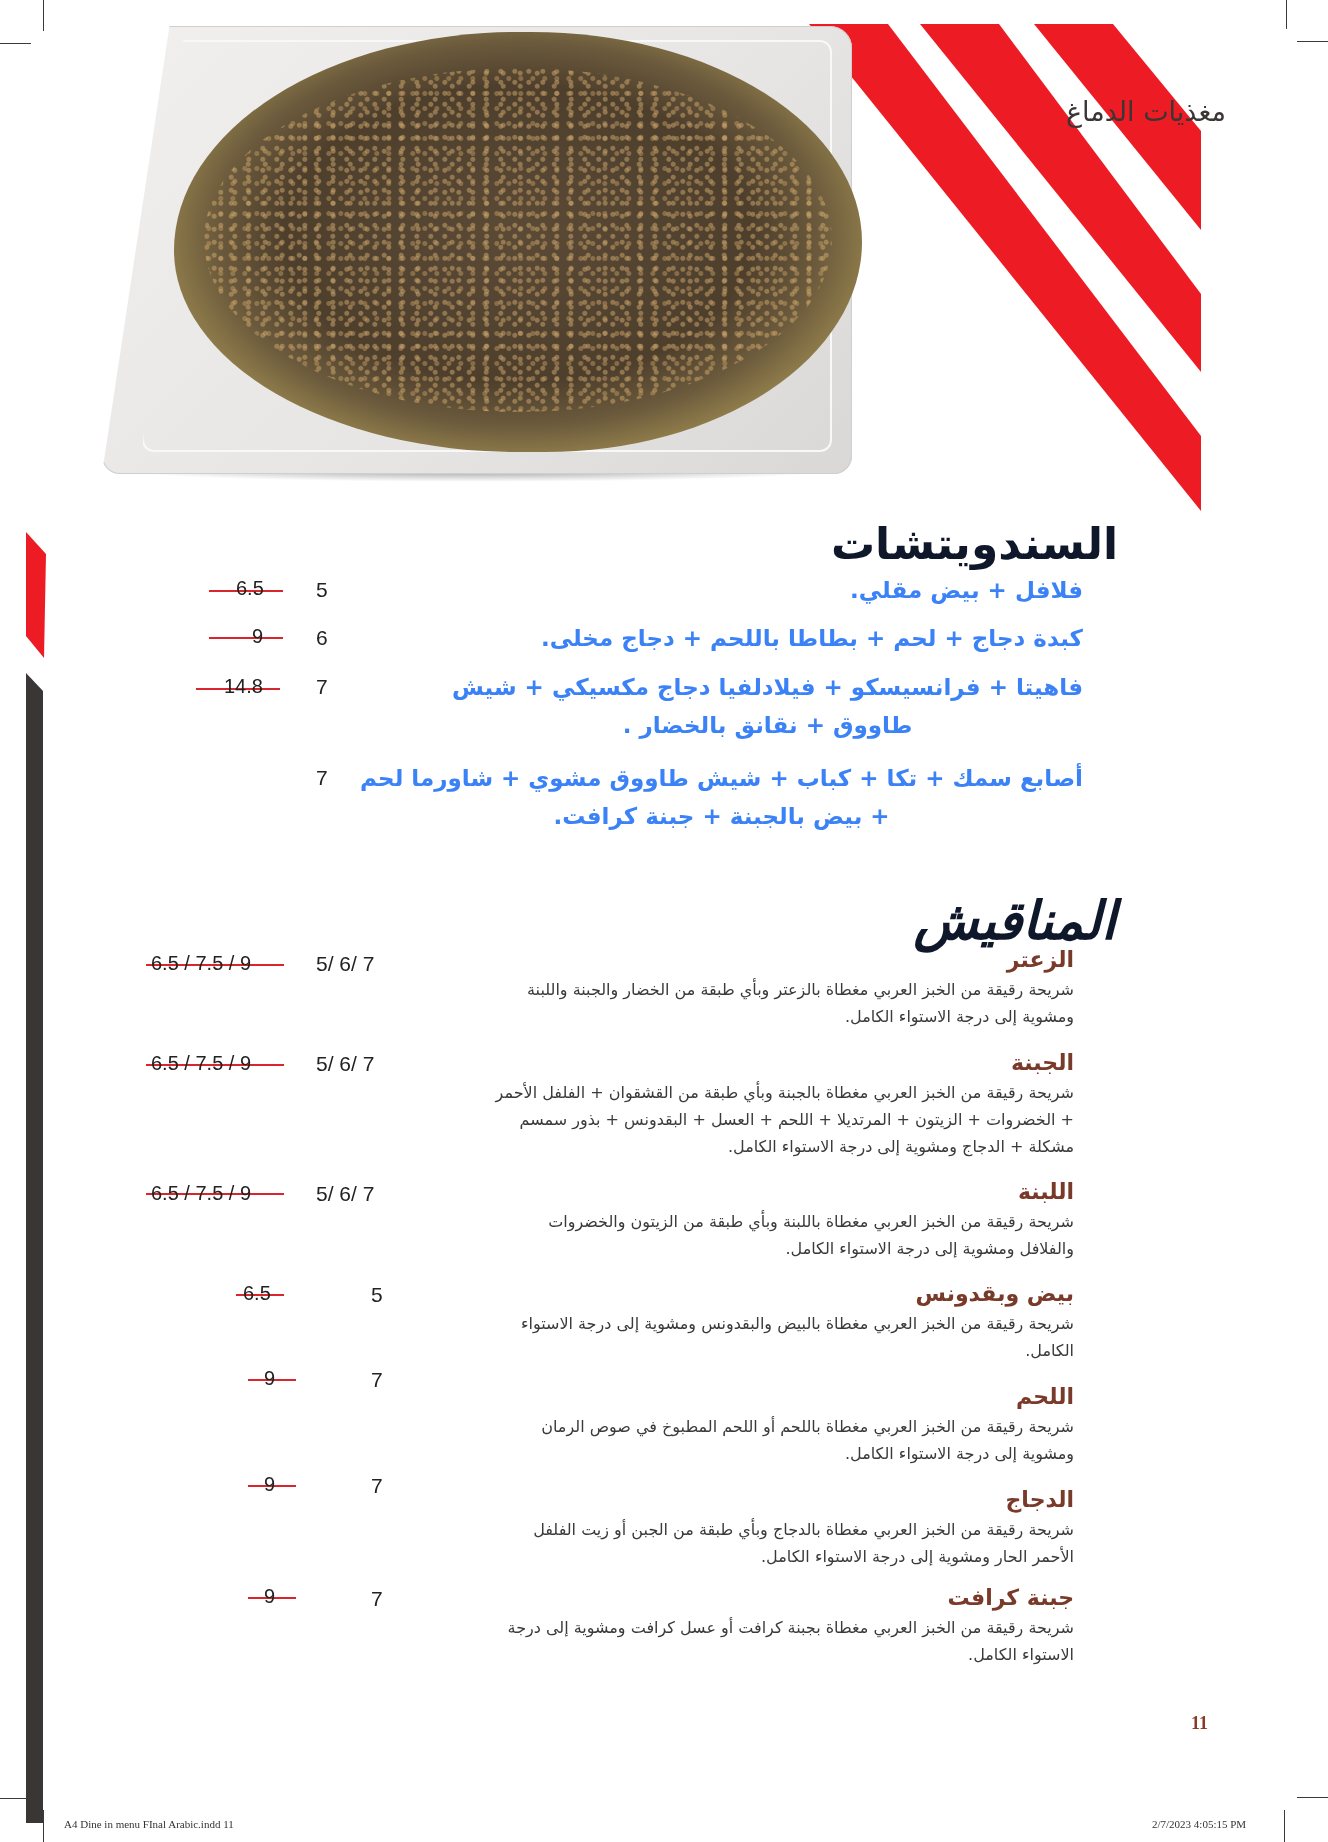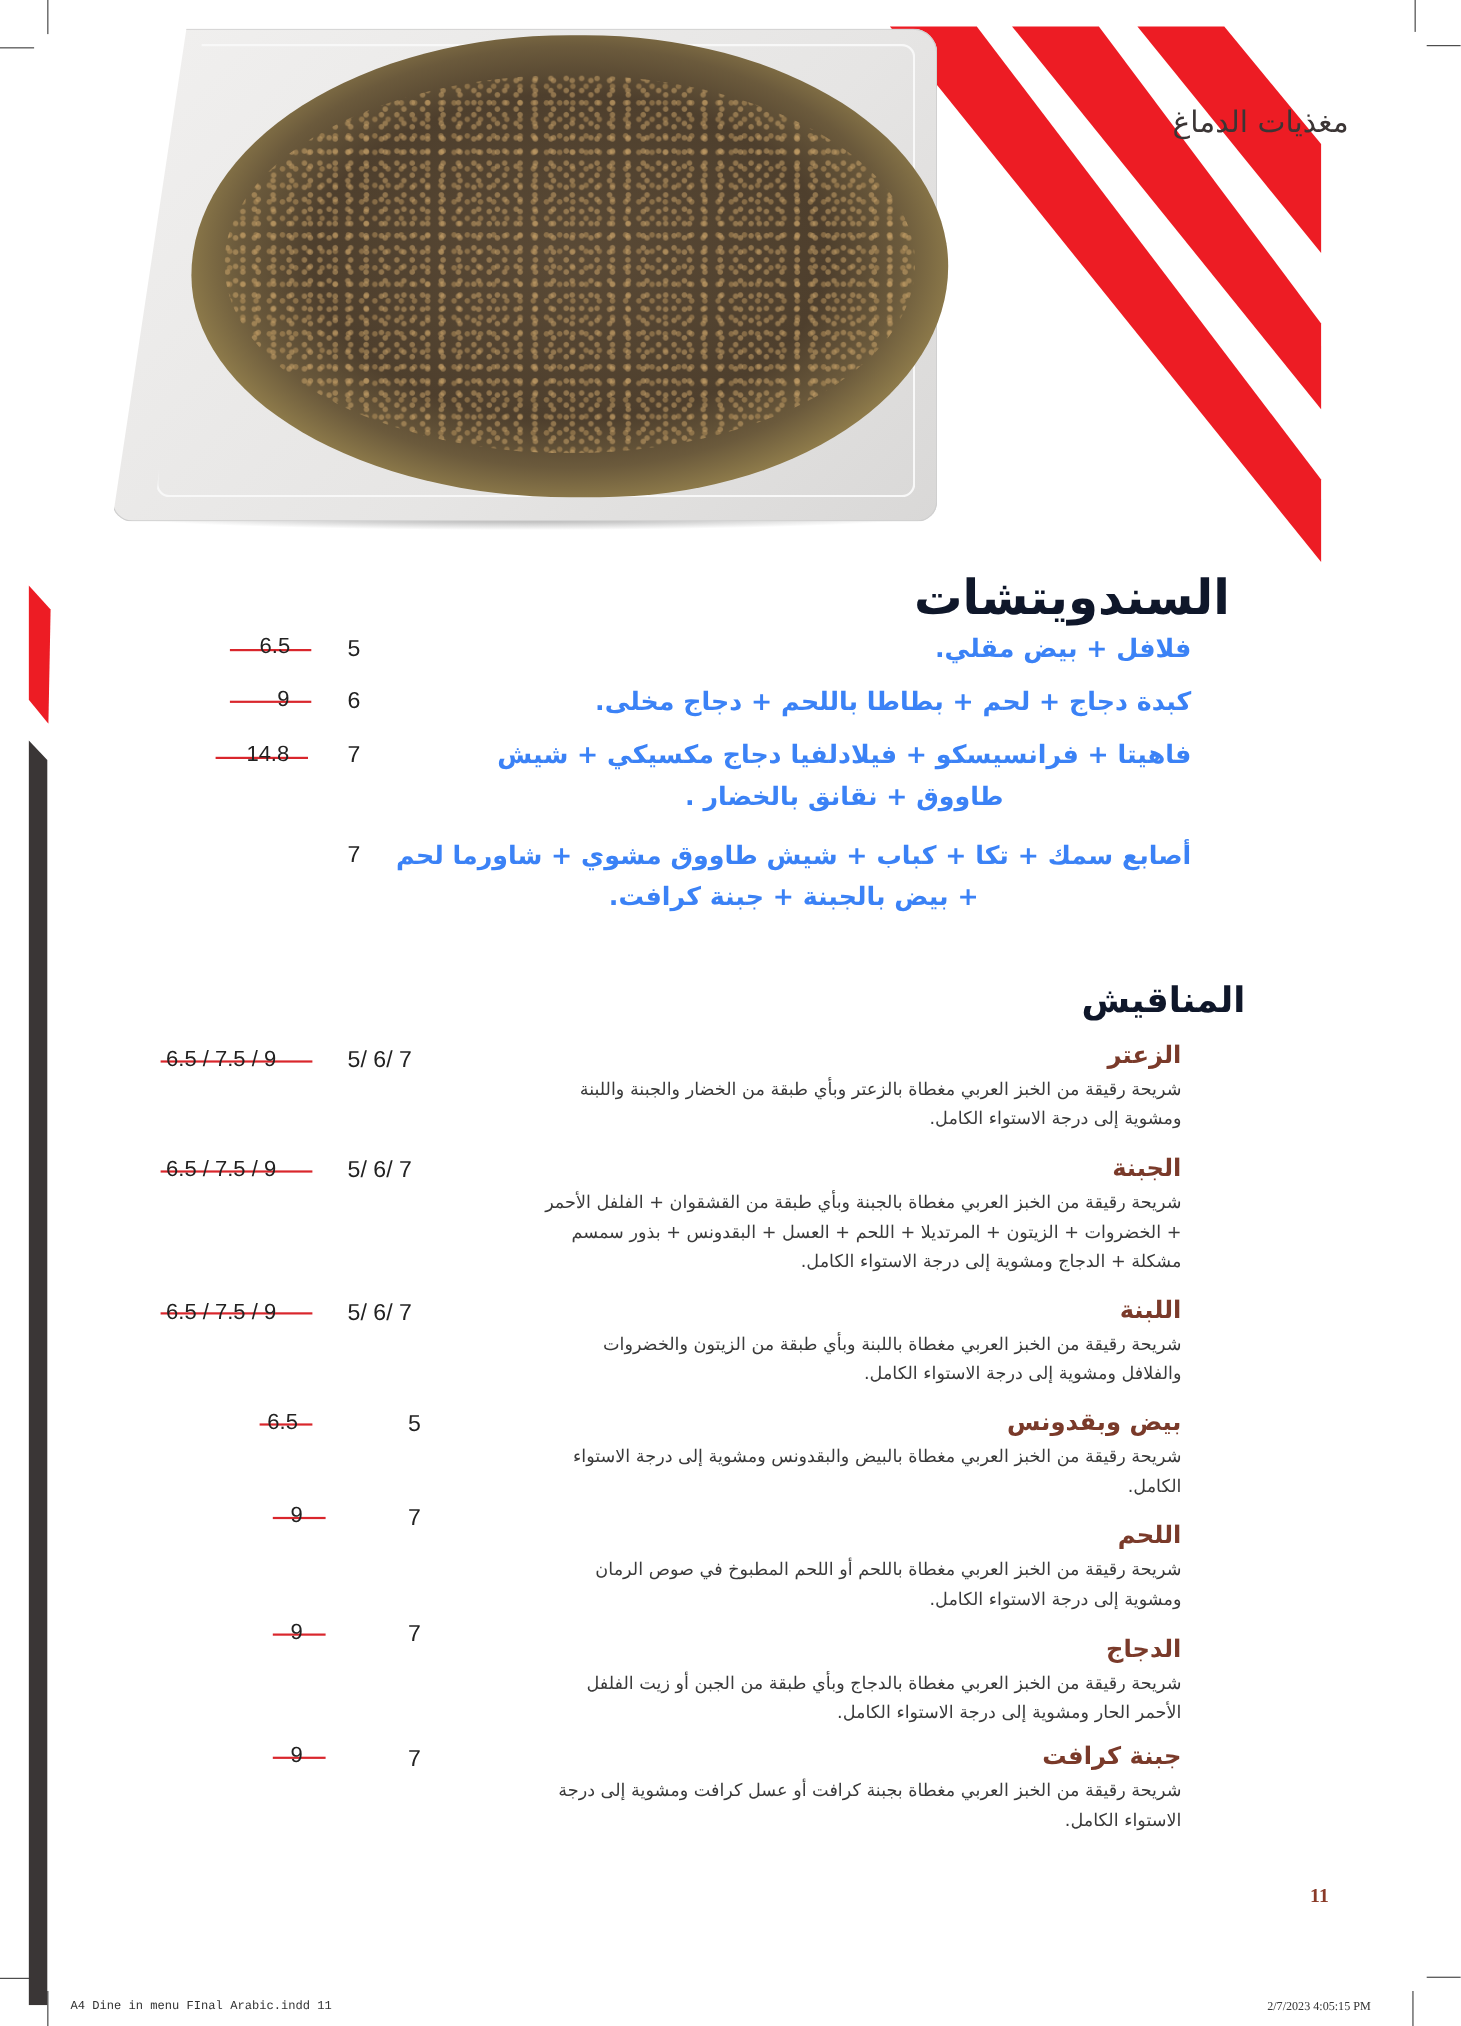--- a/index.html
+++ b/index.html
@@ -47,21 +47,21 @@
 
     .tagline {
       position: absolute; right: 102px; top: 96px; font-size: 27px; color: #3b3535;
       direction: rtl; font-weight: normal;
     }
 
     .section-title {
       position: absolute; direction: rtl; color: #0f172a; font-weight: bold;
     }
     .sandwich-title { right: 210px; top: 518px; font-size: 44px; }
-    .manakish-title { right: 196px; top: 890px; font-size: 32px; }
+    .manakish-title { right: 212px; top: 890px; font-size: 53px; font-style: italic; }
 
     .sand-item {
       position: absolute; direction: rtl; color: #3b82f6; font-weight: bold;
       font-size: 23px; line-height: 38px; text-align: center;
     }
     .price-new {
       position: absolute; font-family: "Liberation Sans", sans-serif; font-size: 21px; color: #222;
     }
     .old-line {
       position: absolute; height: 2px; background: #d9262c;
@@ -74,21 +74,21 @@
     .man-desc {
       position: absolute; direction: rtl; color: #3a3a3a; font-size: 16px; line-height: 27px;
       text-align: right;
     }
 
     .page-number {
       position: absolute; right: 120px; top: 1713px; color: #8a3a28; font-weight: bold;
       font-family: "Liberation Serif", serif; font-size: 18px;
     }
     .slug-left {
-      position: absolute; left: 64px; top: 1818px; font-family: Liberation Mono, monospace;
+      position: absolute; left: 64px; top: 1818px; font-family: Liberation Serif, serif;
       font-size: 11px; color: #333;
     }
     .slug-right {
       position: absolute; left: 1152px; top: 1818px; font-family: "Liberation Serif", serif;
       font-size: 11px; color: #333;
     }
   </style>
 </head>
 <body>
 

